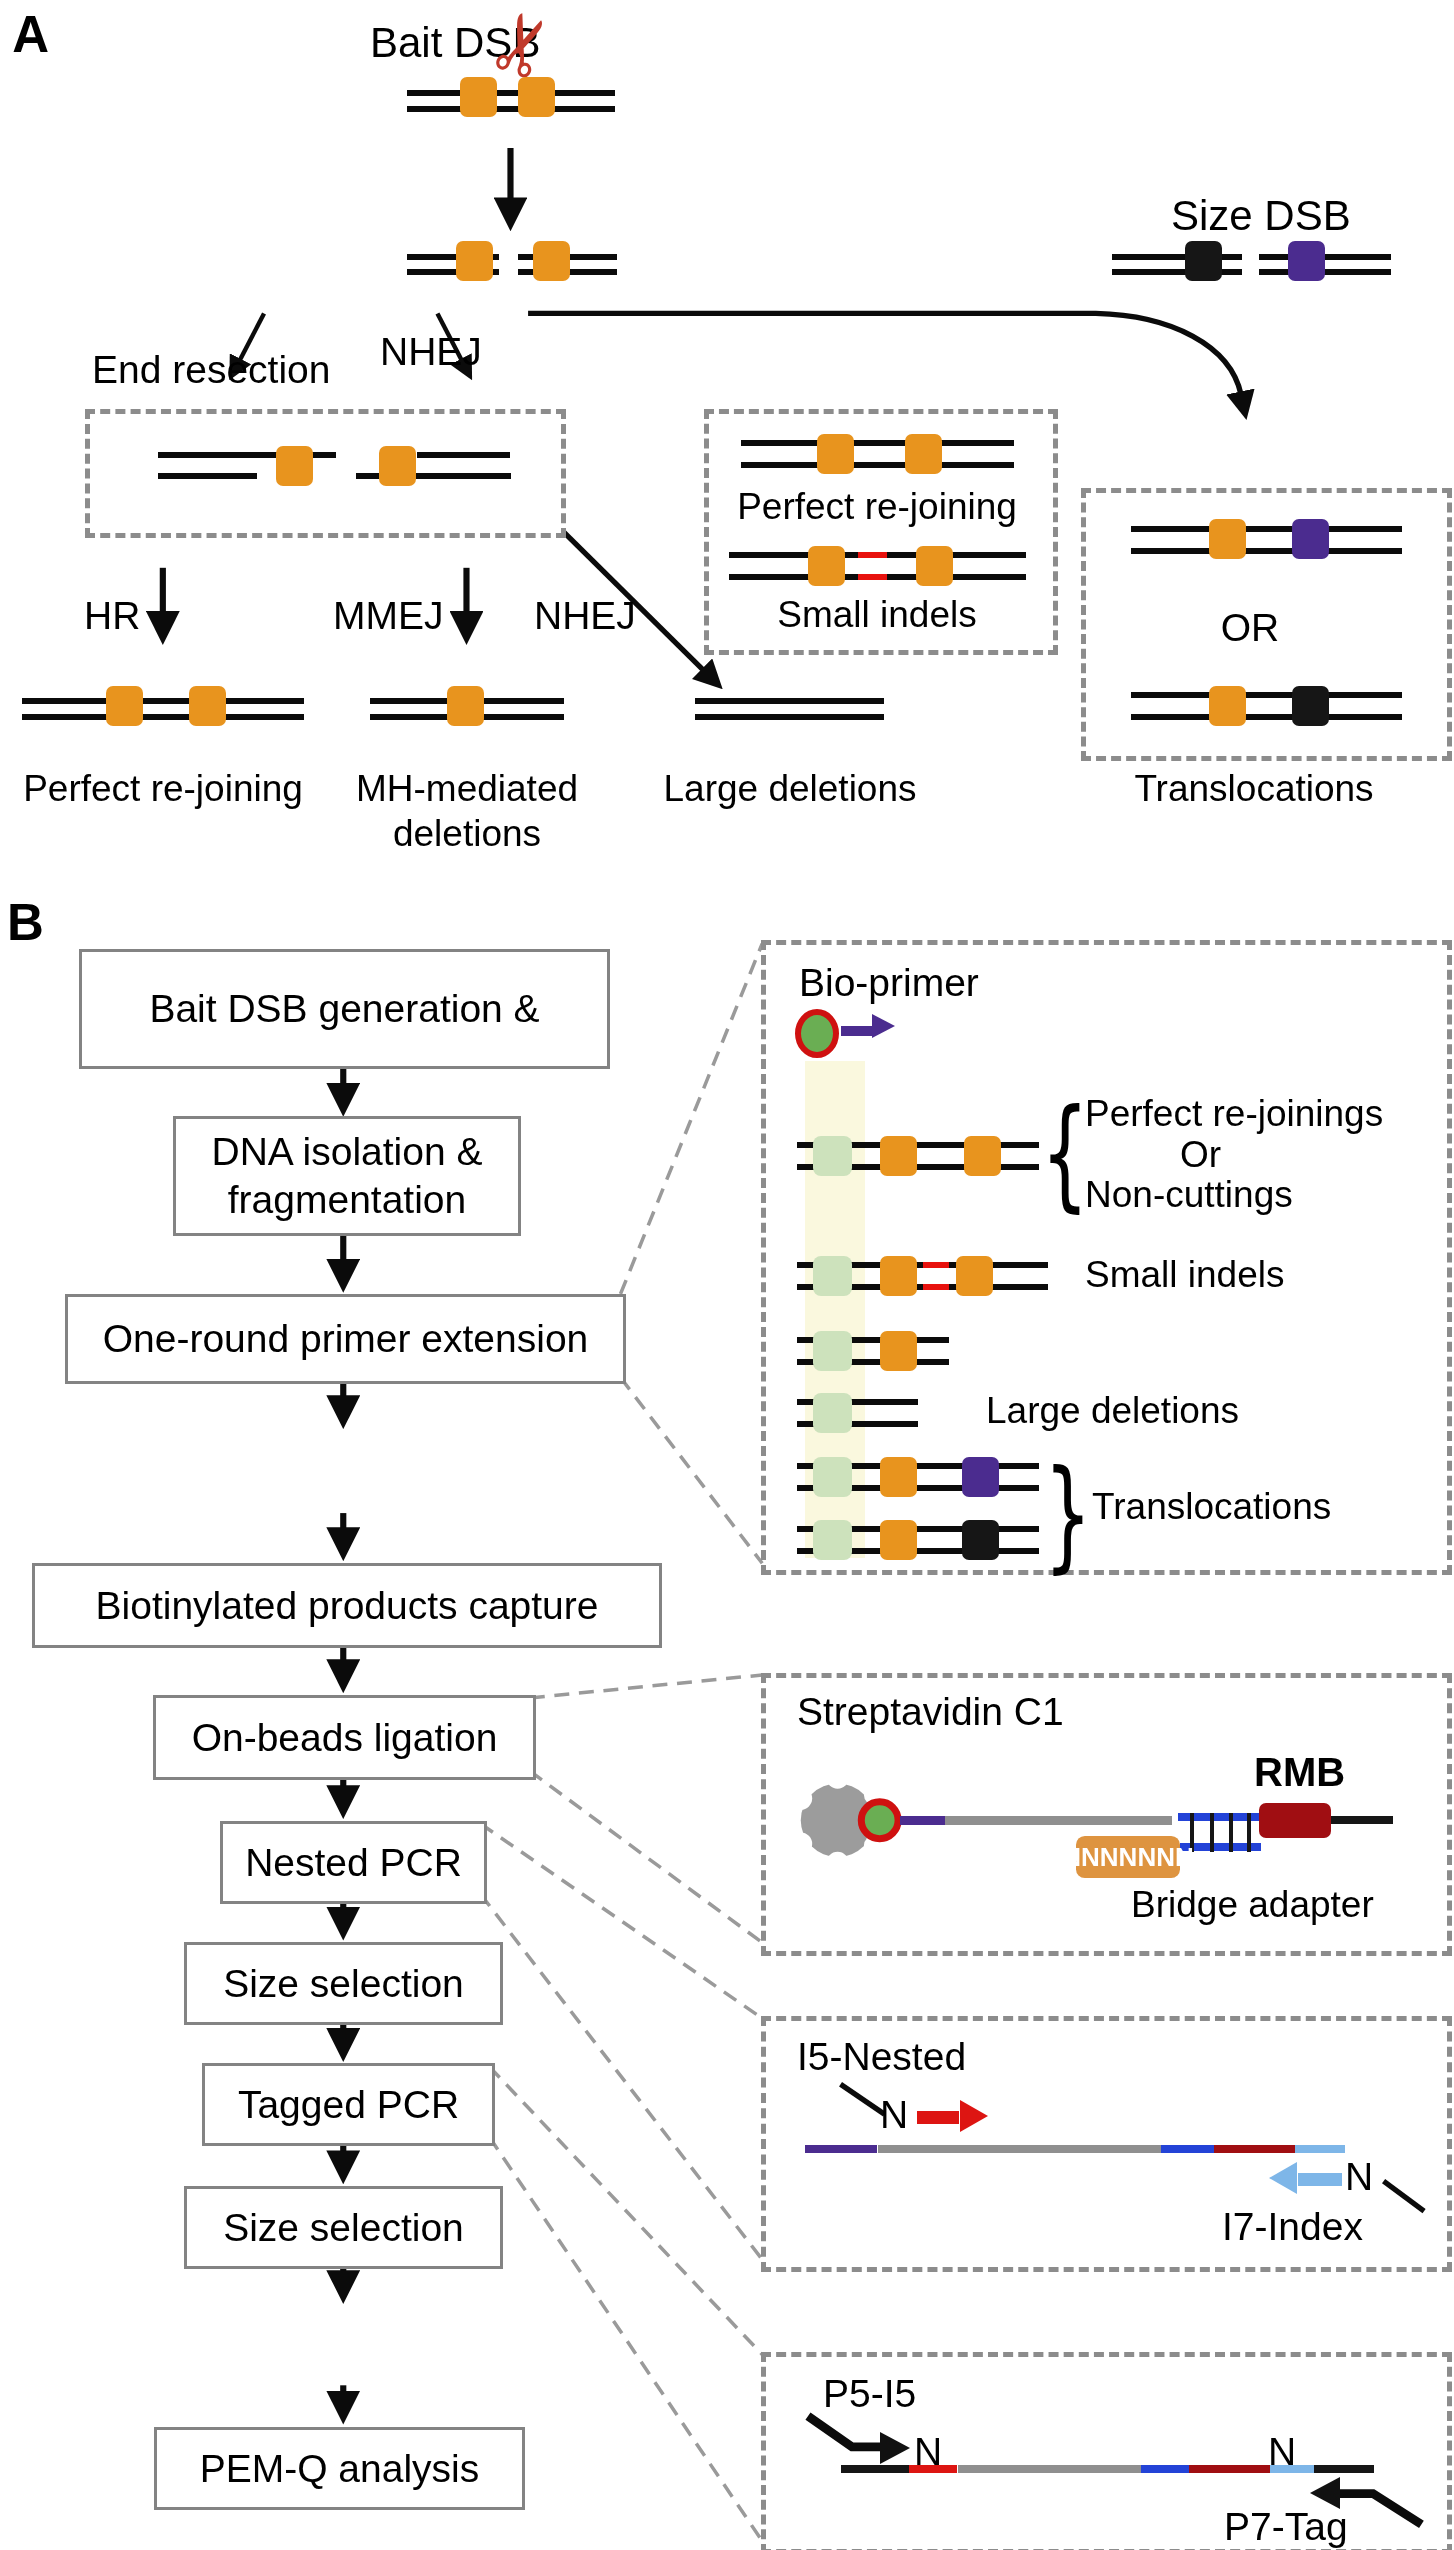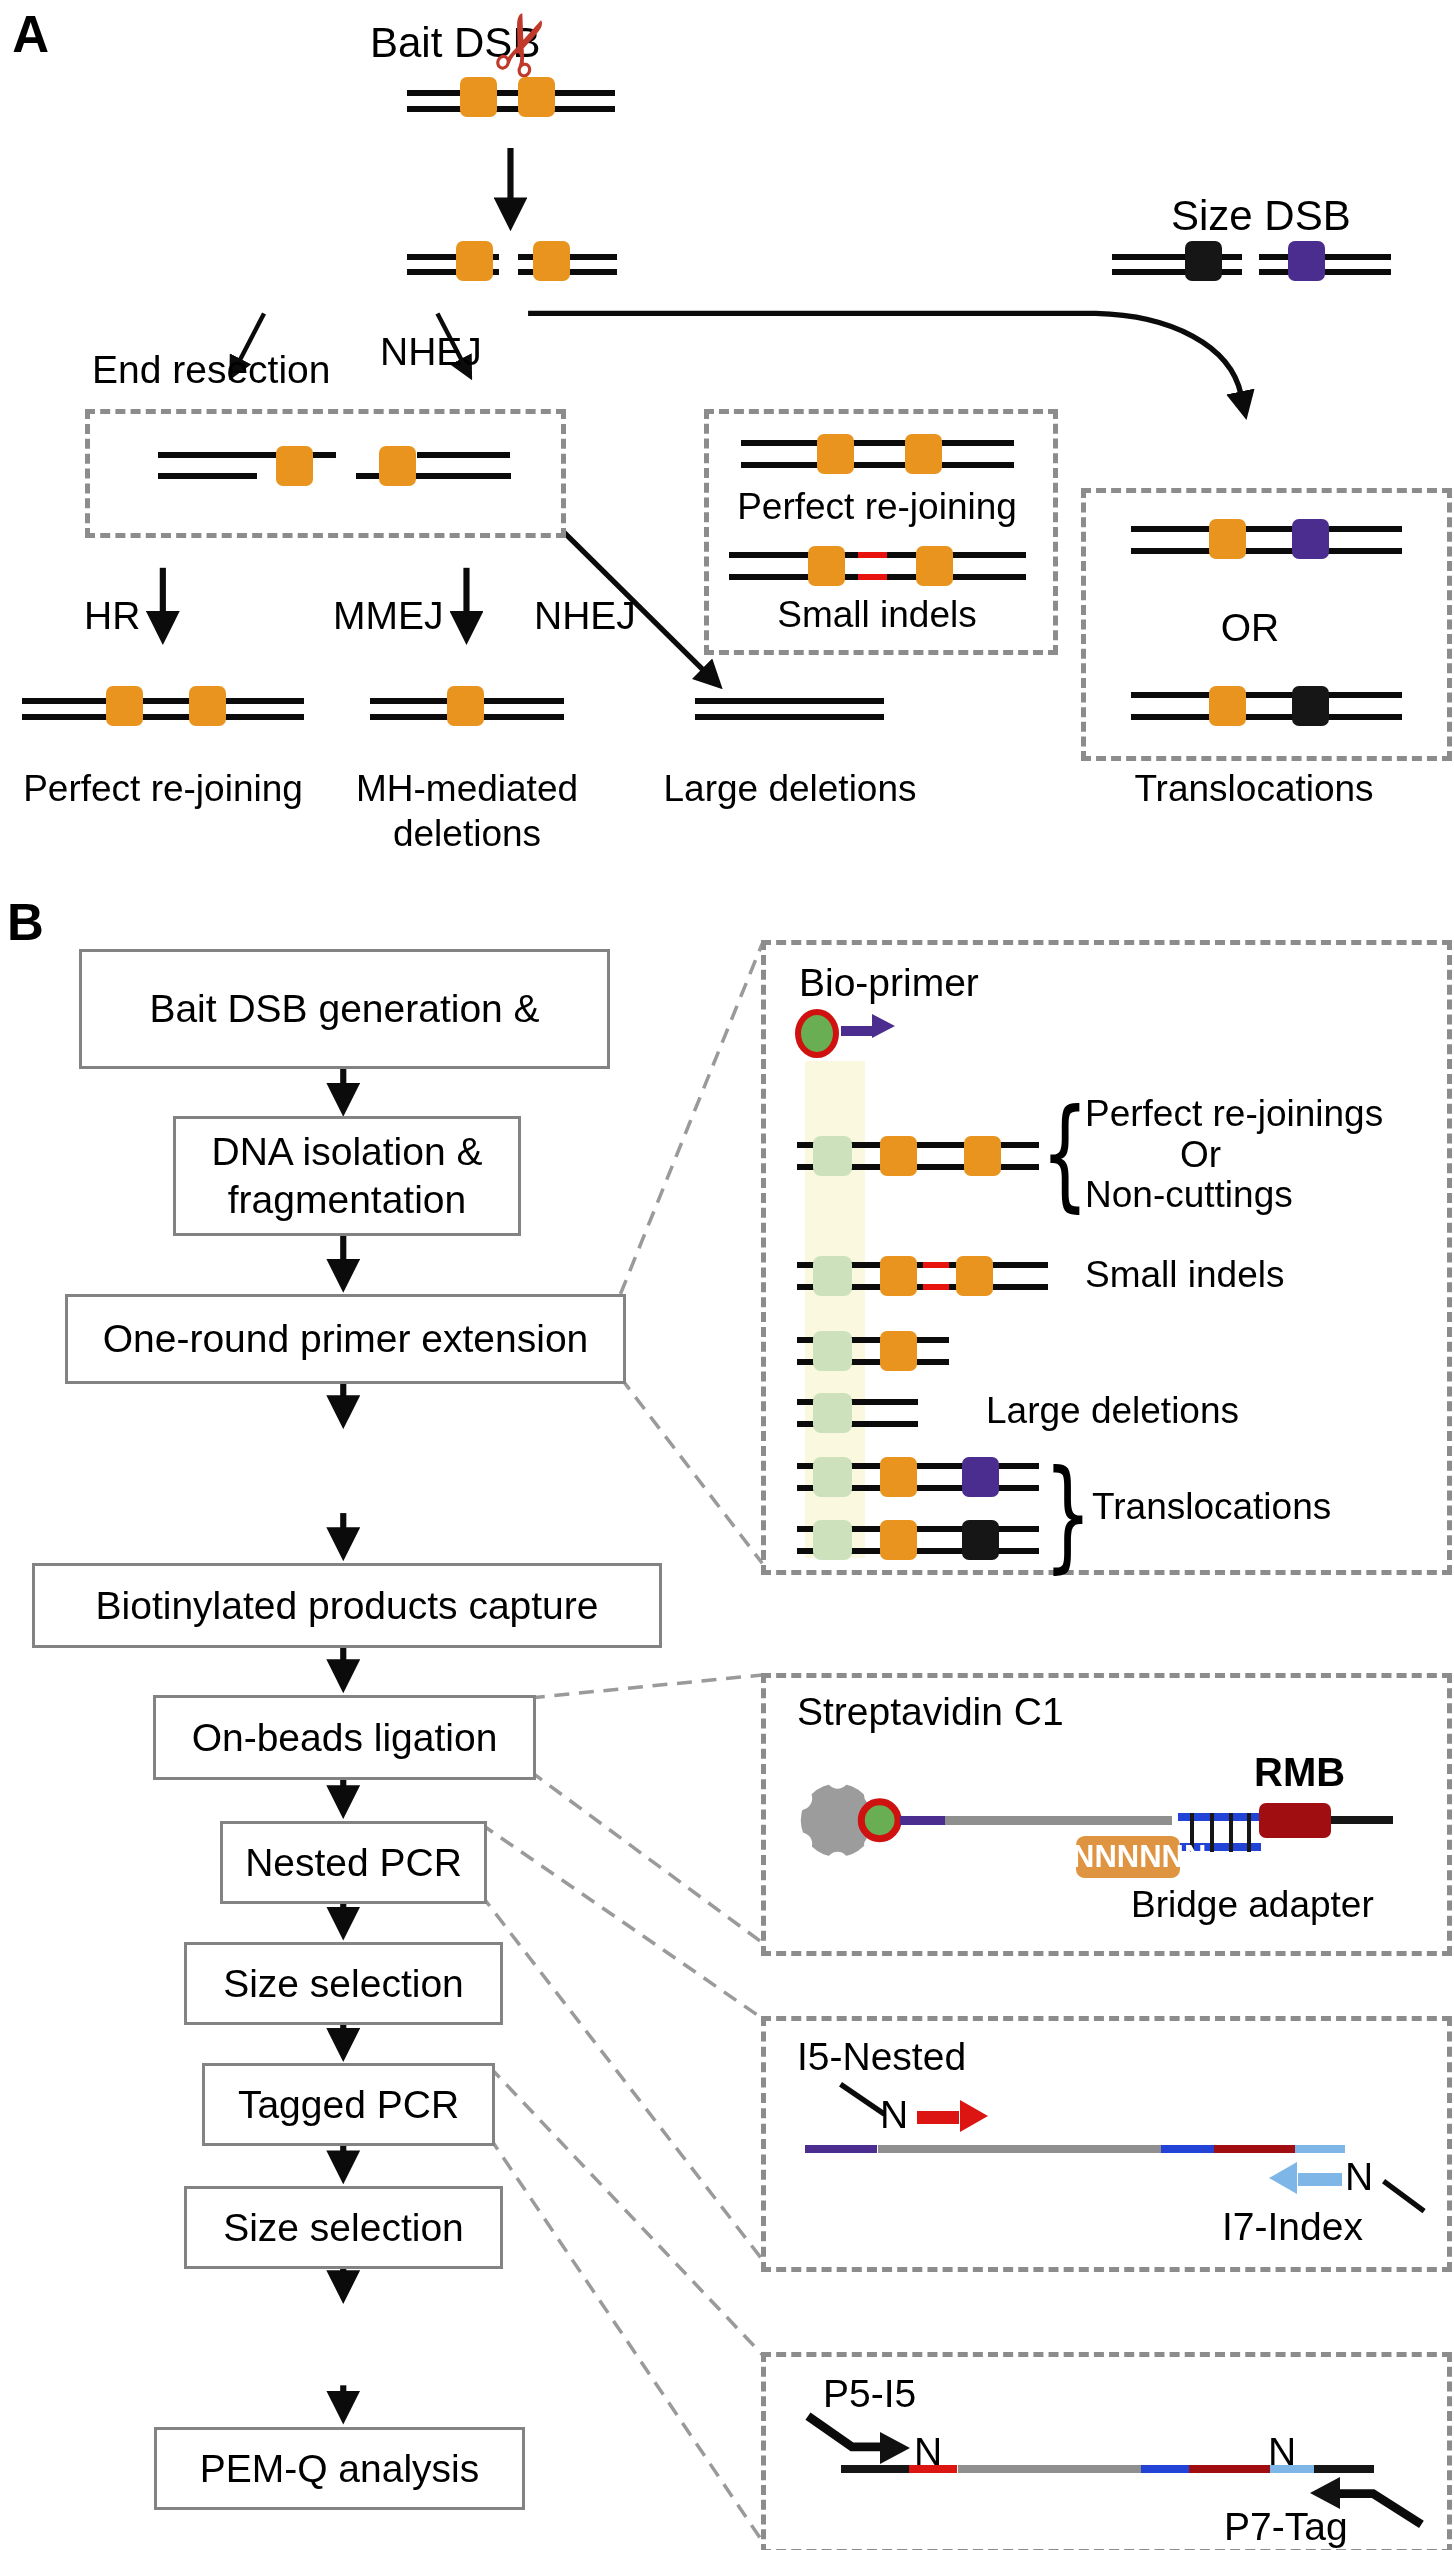--- a/index.html
+++ b/index.html
@@ -261,21 +261,21 @@
     <circle cx="110" cy="63" r="21" fill="#6AAE53" stroke="#CF1110" stroke-width="8"></circle>
   </svg>
   <div class="seg" style="left:900px;top:1816px;width:46px;background:#4B2C8F;height:8.8px"></div>
   <div class="seg" style="left:945px;top:1816px;width:227px;background:#8F8F8F;height:8.8px"></div>
   <div class="seg" style="left:1178px;top:1813px;width:85px;background:#2343D7"></div>
   <div class="seg" style="left:1180px;top:1843px;width:81px;background:#2343D7"></div>
   <div class="abs" style="left:1190px;top:1813px;width:4.4px;height:39px;background:#161616"></div>
   <div class="abs" style="left:1210px;top:1813px;width:4.4px;height:39px;background:#161616"></div>
   <div class="abs" style="left:1229px;top:1813px;width:4.4px;height:39px;background:#161616"></div>
   <div class="abs" style="left:1247px;top:1813px;width:4.4px;height:39px;background:#161616"></div>
-  <div class="abs" style="left:1076px;top:1836px;width:104px;height:42px;background:#DE9440;border-radius:8.8px;display:flex;align-items:center;justify-content:center;color:#fff;font-size:31px;font-weight:bold">NNNNNNN</div>
+  <div class="abs" style="left:1076px;top:1836px;width:104px;height:42px;background:#DE9440;border-radius:8.8px;display:flex;align-items:center;justify-content:center;color:#fff;font-size:26px;font-weight:bold">NNNNNNN</div>
   <div class="abs" style="left:1259px;top:1803px;width:72px;height:35px;background:#A00E12;border-radius:7px"></div>
   <div class="lbl" style="left:1254px;top:1750px;font-weight:bold;font-size:40px">RMB</div>
   <div class="seg" style="left:1331px;top:1816px;width:62px;background:#161616"></div>
   <div class="lbl s42" style="left:1131px;top:1884px">Bridge adapter</div>
 
   <div class="dbox" style="left:761px;top:2016px;width:681px;height:246px"></div>
   <div class="lbl" style="left:797px;top:2035px">I5-Nested</div>
   <div class="lbl" style="left:880px;top:2093px">N</div>
   <div class="abs" style="left:917px;top:2111px;width:42px;height:13.2px;background:#DD1512"></div>
   <div class="tri-r" style="left:960px;top:2100px;border-left:28px solid #DD1512"></div>

